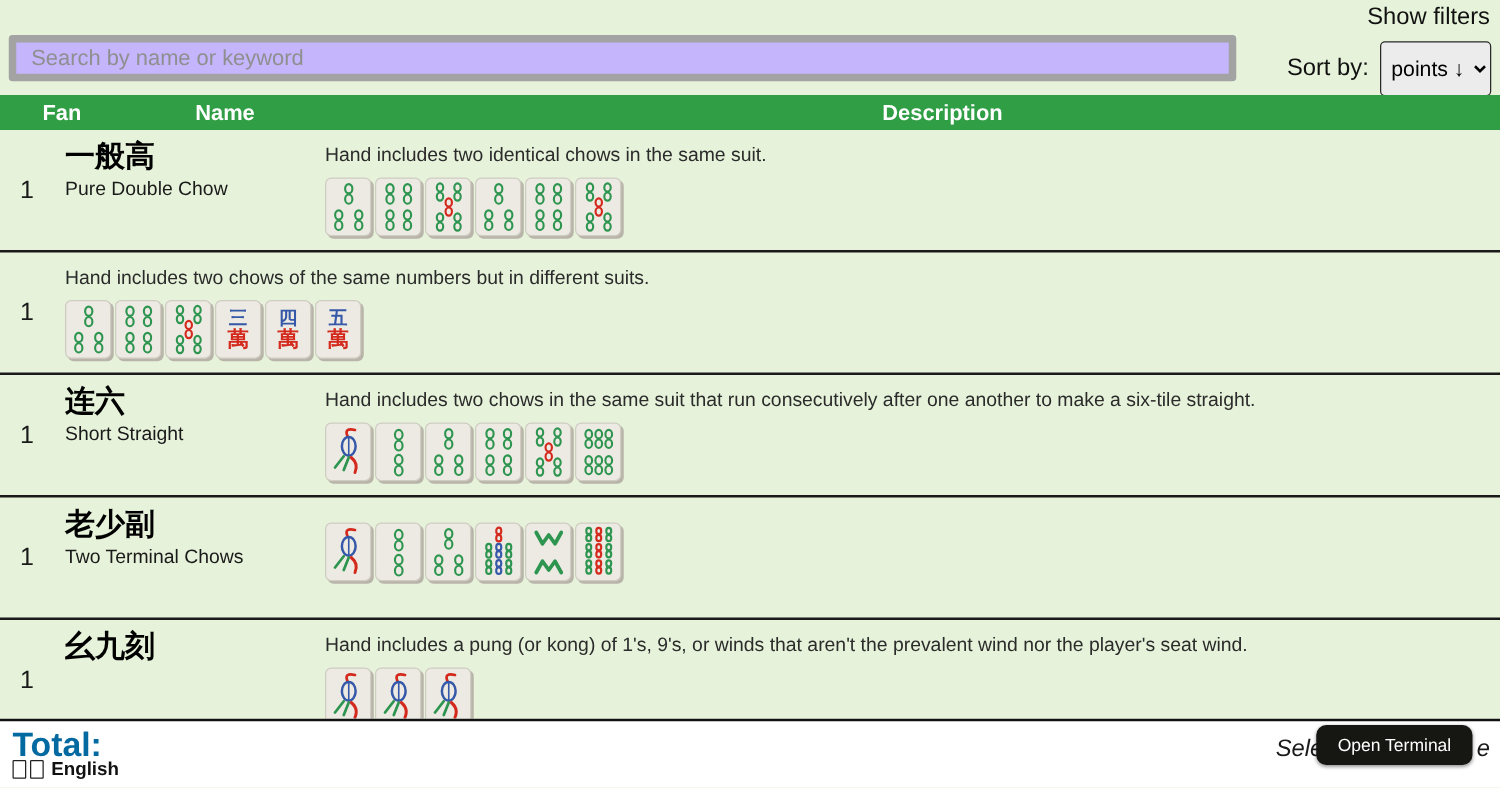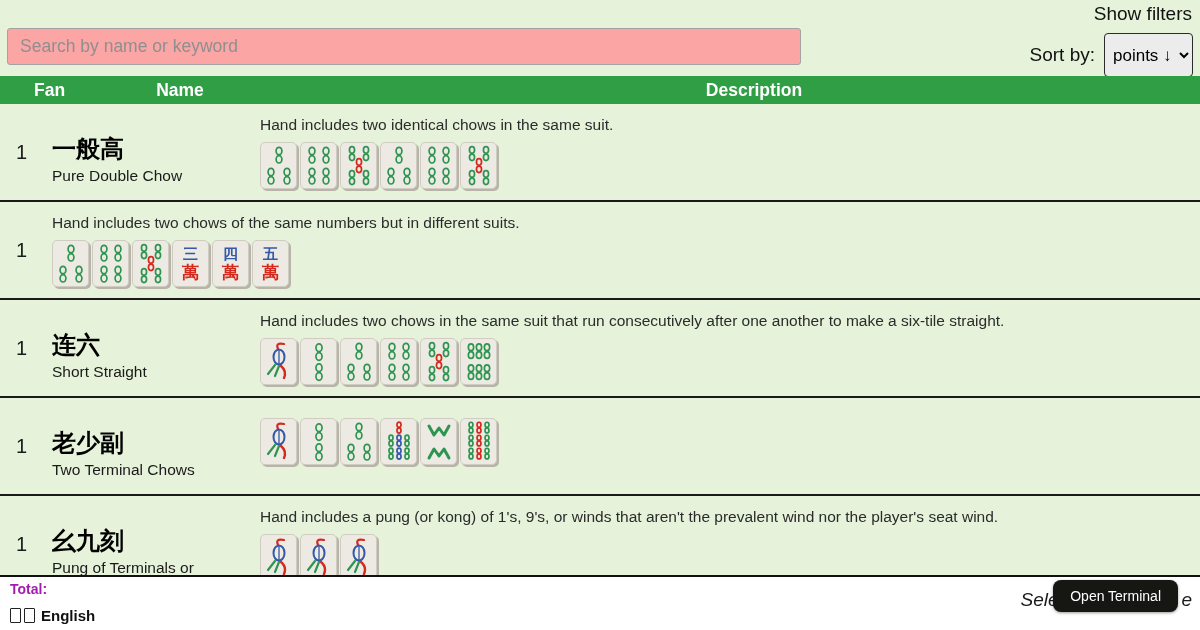--- a/index.html
+++ b/index.html
@@ -1,57 +1,57 @@
 <!DOCTYPE html>
 <html><head>
 <meta charset="utf-8">
 <style>
   html,body{margin:0;padding:0;}
   #app{position:relative;width:1200px;height:630px;background:#e6f3da;overflow:hidden;
        font-family:"Liberation Sans", sans-serif;color:#111;}
 
   
   .show-filters{position:absolute;top:3px;right:8px;font-size:19px;color:#111;cursor:pointer;}
-  .search-input{position:absolute;left:7px;top:28px;width:794px;height:37px;box-sizing:border-box;
-       border:1px solid #a3a3a3;border-radius:3px;background:#fca5a5;font-size:17.5px;padding:0 12px;
+  .search-input{position:absolute;left:7px;top:28px;width:982px;height:37px;box-sizing:border-box;
+       border:6px solid #a3a3a3;border-radius:3px;background:#c4b5fd;font-size:17.5px;padding:0 12px;
        font-family:"Liberation Sans", sans-serif;color:#222;}
   .search-input::placeholder{color:#8f8f8f;}
   .sort-group{position:absolute;top:33px;right:7px;display:flex;align-items:center;gap:9px;font-size:19px;justify-content:space-between;}
   .sort-select{font-size:17px;padding:2px 4px;border:1.5px solid #2b2b2b;border-radius:4px;
        background:#ececec;font-family:"Liberation Sans", sans-serif;height:44px;}
 
   
   .thead{position:absolute;top:76px;left:0;width:1200px;height:28px;background:#2f9e44;color:#fff;
        font-weight:bold;font-size:17.5px;display:flex;align-items:center;padding-left:24px;}
   .th-fan{width:52px;padding-left:10px;box-sizing:border-box;}
   .th-name{width:208px;text-align:center;}
   .th-desc{flex:1;text-align:center;}
 
   .rows{position:absolute;top:104px;left:0;right:0;bottom:55px;overflow:hidden;}
   .row{display:flex;height:96px;border-bottom:2px solid #1a1a1a;}
   .cell-fan{width:52px;box-sizing:border-box;padding-left:16px;display:flex;align-items:center;
        font-size:20px;color:#1a1a1a;}
-  .cell-name{width:208px;box-sizing:border-box;padding-top:32px;}
+  .cell-name{width:208px;box-sizing:border-box;padding-top:8px;}
   .name-zh{font-family:"DejaVu Serif", serif;font-weight:bold;font-size:24px;line-height:1.05;color:#000;}
   .name-en{font-size:15.5px;color:#1a1a1a;margin-top:6px;}
   .cell-desc{flex:1;box-sizing:border-box;padding-top:12px;}
   .desc-text{font-size:15.5px;color:#2b2b2b;}
   .tiles{display:flex;gap:3px;margin-top:8px;}
   .tile{width:37px;height:47px;box-sizing:border-box;background:#edeae3;border:1px solid #cfccc2;
        border-radius:5px;box-shadow:2px 2px 0 #b9b4a9;display:flex;align-items:center;justify-content:center;
        flex-shrink:0;}
   .man-col{display:flex;flex-direction:column;align-items:center;line-height:1;
        font-family:"DejaVu Serif", serif;font-weight:bold;}
   .man-top{color:#3558a8;font-size:15px;}
   .man-bot{color:#d42a1d;font-size:17px;margin-top:2px;}
 
   
   .footer{position:absolute;left:0;right:0;bottom:0;height:55px;background:#ffffff;
        border-top:2px solid #111;box-sizing:border-box;}
-  .total{position:absolute;left:10px;top:4px;font-size:14px;font-weight:bold;color:#a21caf;}
+  .total{position:absolute;left:10px;top:4px;font-size:27px;font-weight:bold;color:#0369a1;}
   .lang{position:absolute;left:10px;top:30px;display:flex;align-items:center;font-size:15px;
        font-weight:bold;color:#111;cursor:pointer;}
   .tofu{display:inline-block;width:11px;height:15px;border:1.5px solid #222;border-radius:1px;
        margin-right:3px;box-sizing:border-box;}
   .tofu+.tofu{margin-right:6px;}
   .select-hint{position:absolute;right:8px;top:12px;display:flex;align-items:center;
        font-style:italic;font-size:19px;color:#1a1a1a;}
   .select-hint .gap{display:inline-block;width:108px;}
   .sandbox-btn{position:absolute;right:22px;top:3px;background:#161613;color:#fff;border:none;
        border-radius:8px;padding:8px 17px;font-size:14px;font-family:"Liberation Sans", sans-serif;
@@ -546,21 +546,20 @@
               </svg>
             </div>
           </div>
       </div>
     </div>
 
     <div class="row">
       <div class="cell-fan">1</div>
       <div class="cell-name">
         <div class="name-zh">幺九刻</div>
-        <div class="name-en">Pung of Terminals or</div>
       </div>
       <div class="cell-desc">
         <div class="desc-text">Hand includes a pung (or kong) of 1's, 9's, or winds that aren't the prevalent wind nor the player's seat wind.</div>
         <div class="tiles">
             <div class="tile">
               <svg width="34" height="44" viewBox="0 0 34 44">
                 <path d="M22,4 Q13,2 16,9" fill="none" stroke="#d42a1d" stroke-width="2.2" stroke-linecap="round"></path>
                 <ellipse cx="17" cy="17" rx="5.5" ry="7.5" fill="none" stroke="#3558a8" stroke-width="2"></ellipse>
                 <path d="M17,10 L17,24" stroke="#3558a8" stroke-width="1.3"></path>
                 <path d="M13,25 L6,34 M17,26 L13,36" stroke="#2e9550" stroke-width="2.2" stroke-linecap="round" fill="none"></path>

